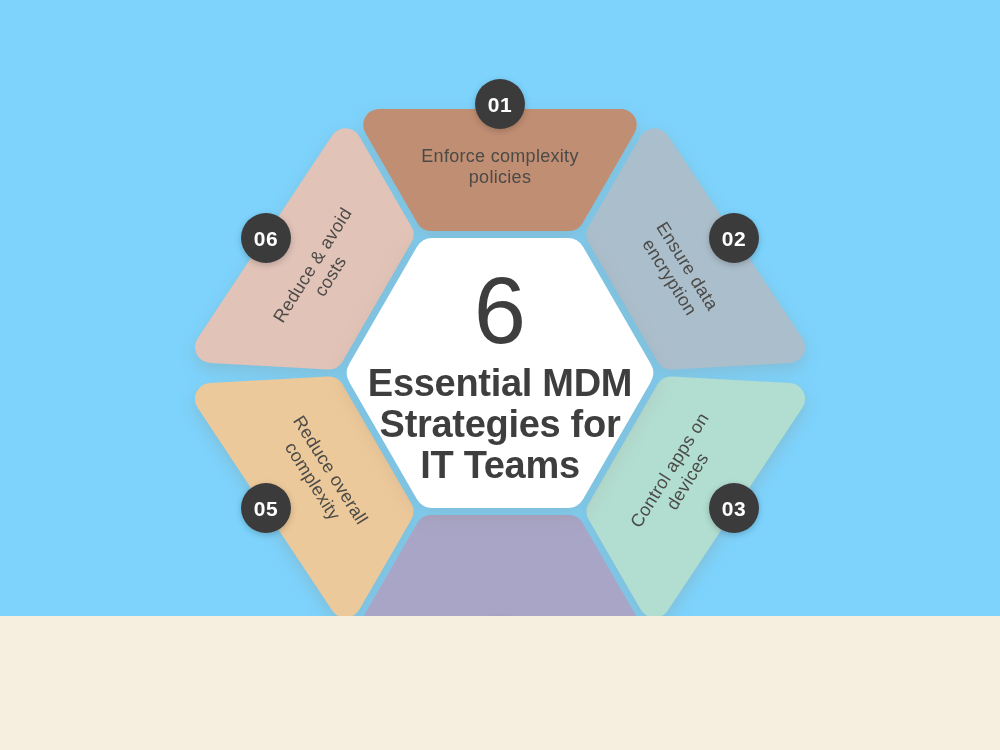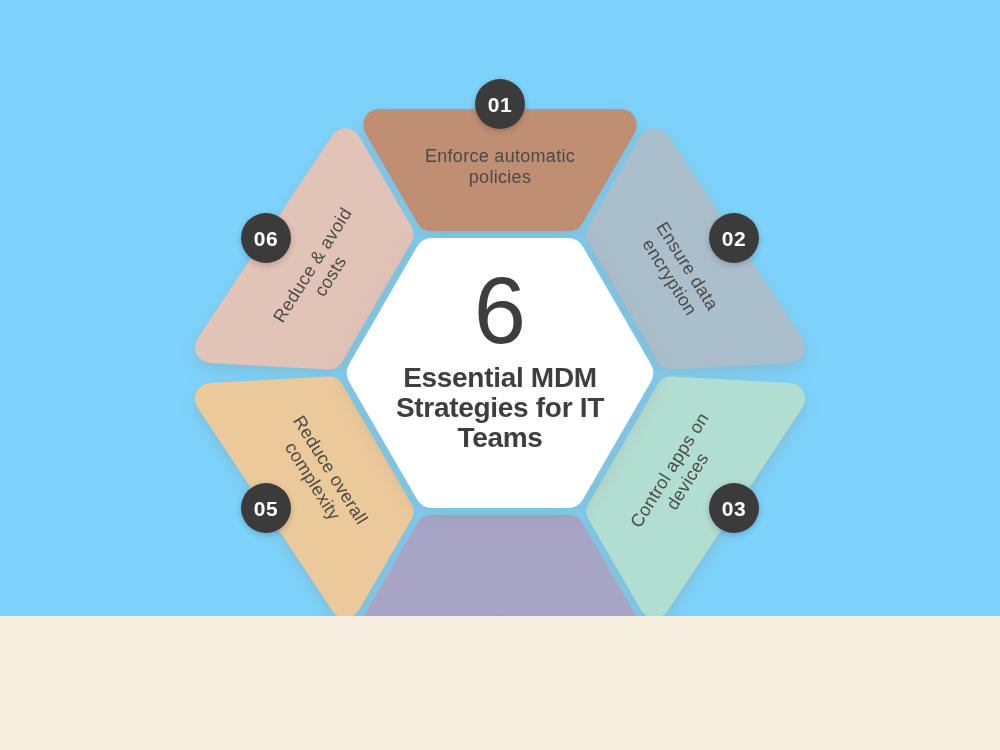--- a/index.html
+++ b/index.html
@@ -52,21 +52,21 @@
     color: #3e3e3e;
   }
   .center-number {
     font-size: 94px;
     font-weight: 400;
     line-height: 1.0;
   }
   .center-title {
     margin: 5px auto 0;
     width: 280px;
-    font-size: 28px;
+    font-size: 38px;
     font-weight: 700;
     line-height: 1.08;
     letter-spacing: -0.3px;
   }
 </style>
 </head>
 <body>
 
 <div class="stage">
 
@@ -106,21 +106,21 @@
         <circle cx="266" cy="508" r="25" fill="#3b3b3b"></circle>
         <text class="badge-num" x="266" y="508" dy="7.5" fill="#ffffff">05</text>
       </g>
       <g>
         <circle cx="266" cy="238" r="25" fill="#3b3b3b"></circle>
         <text class="badge-num" x="266" y="238" dy="7.5" fill="#ffffff">06</text>
       </g>
     </g>
   </svg>
 
-  <div class="lbl lbl-01">Enforce automatic policies</div>
+  <div class="lbl lbl-01">Enforce complexity policies</div>
   <div class="lbl lbl-02">Ensure data encryption</div>
   <div class="lbl lbl-03">Control apps on devices</div>
   <div class="lbl lbl-05">Reduce overall complexity</div>
   <div class="lbl lbl-06">Reduce &amp; avoid costs</div>
 
   <div class="center-text">
     <div class="center-number">6</div>
     <div class="center-title">Essential MDM Strategies for IT Teams</div>
   </div>
 

